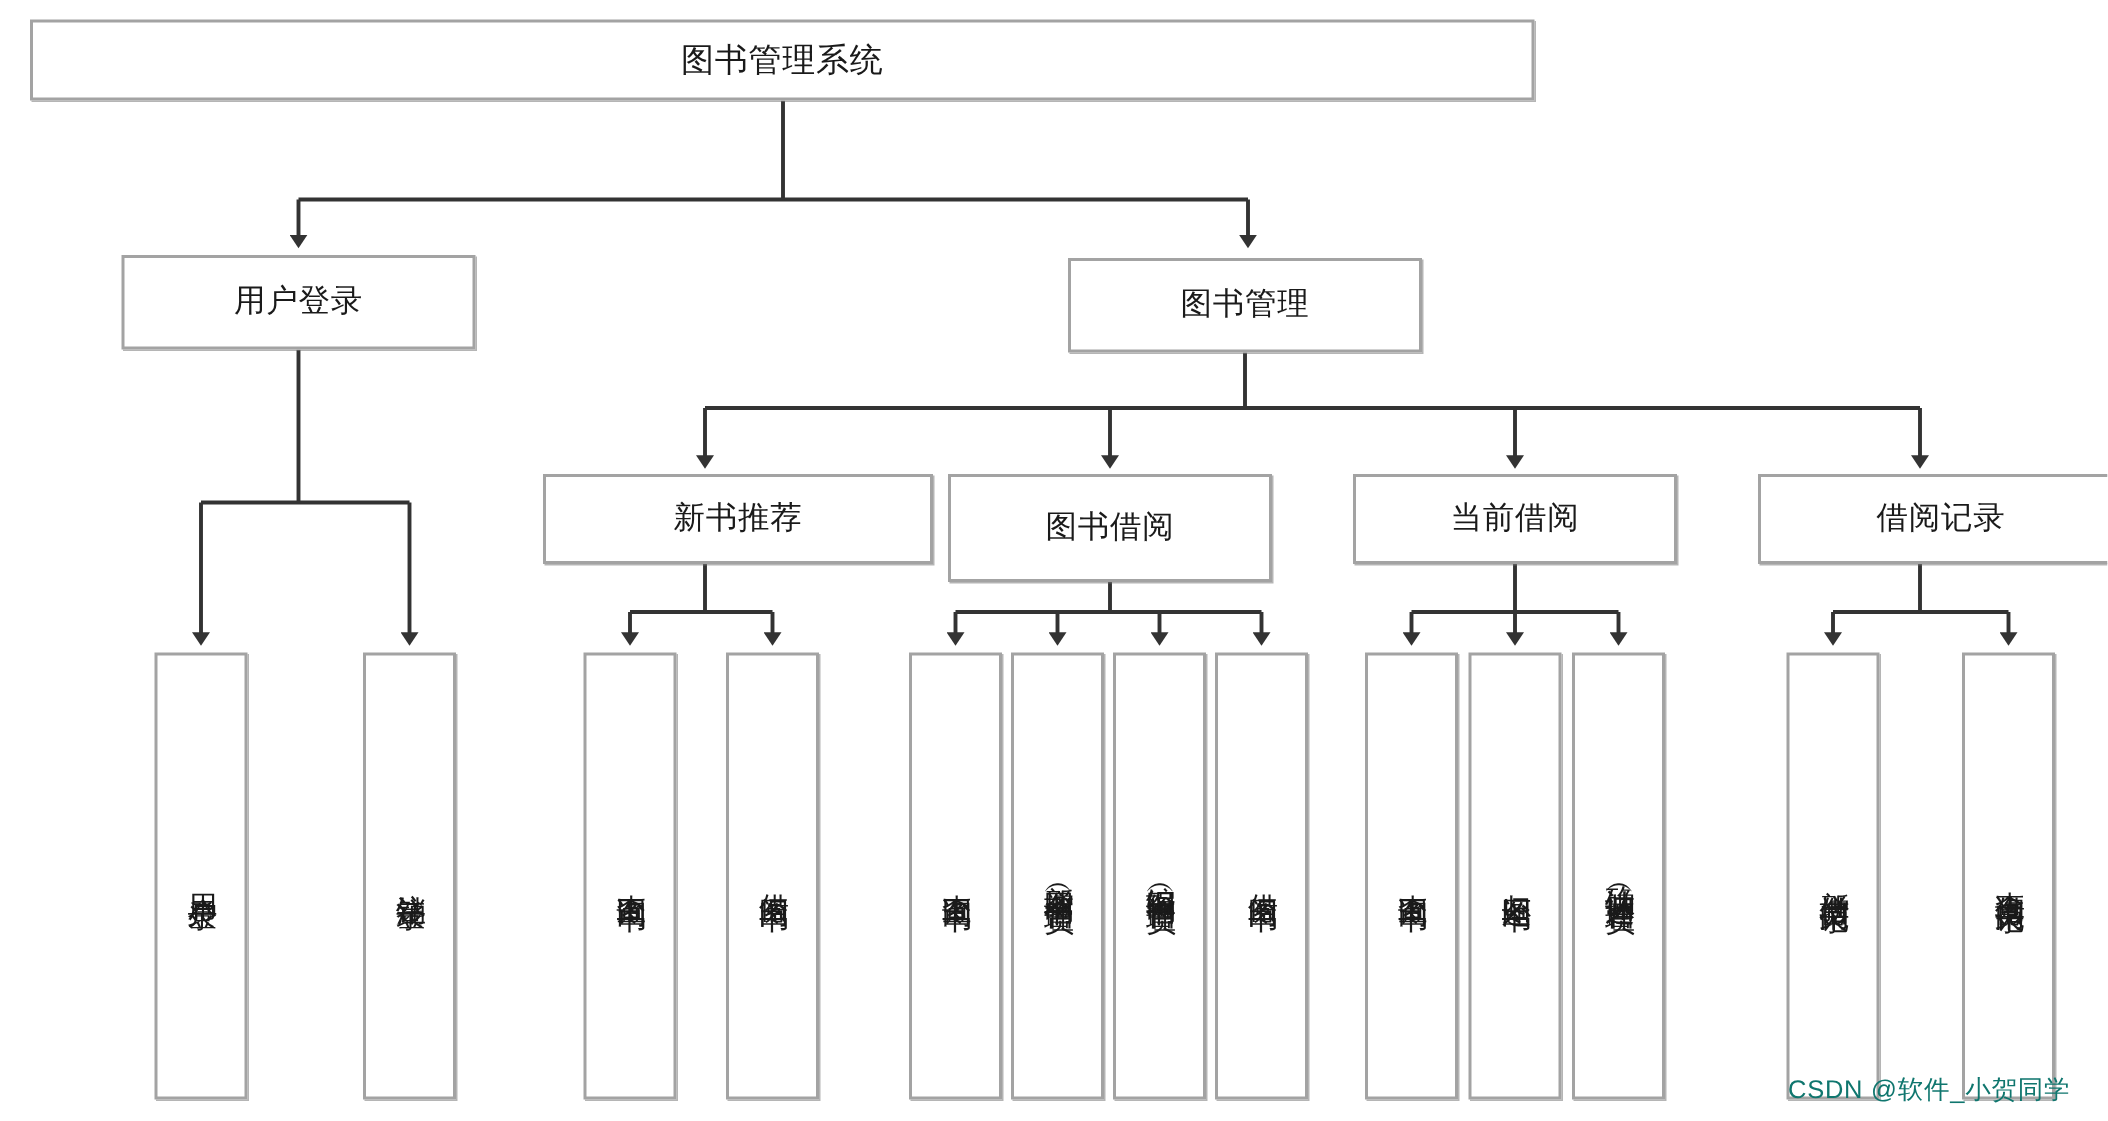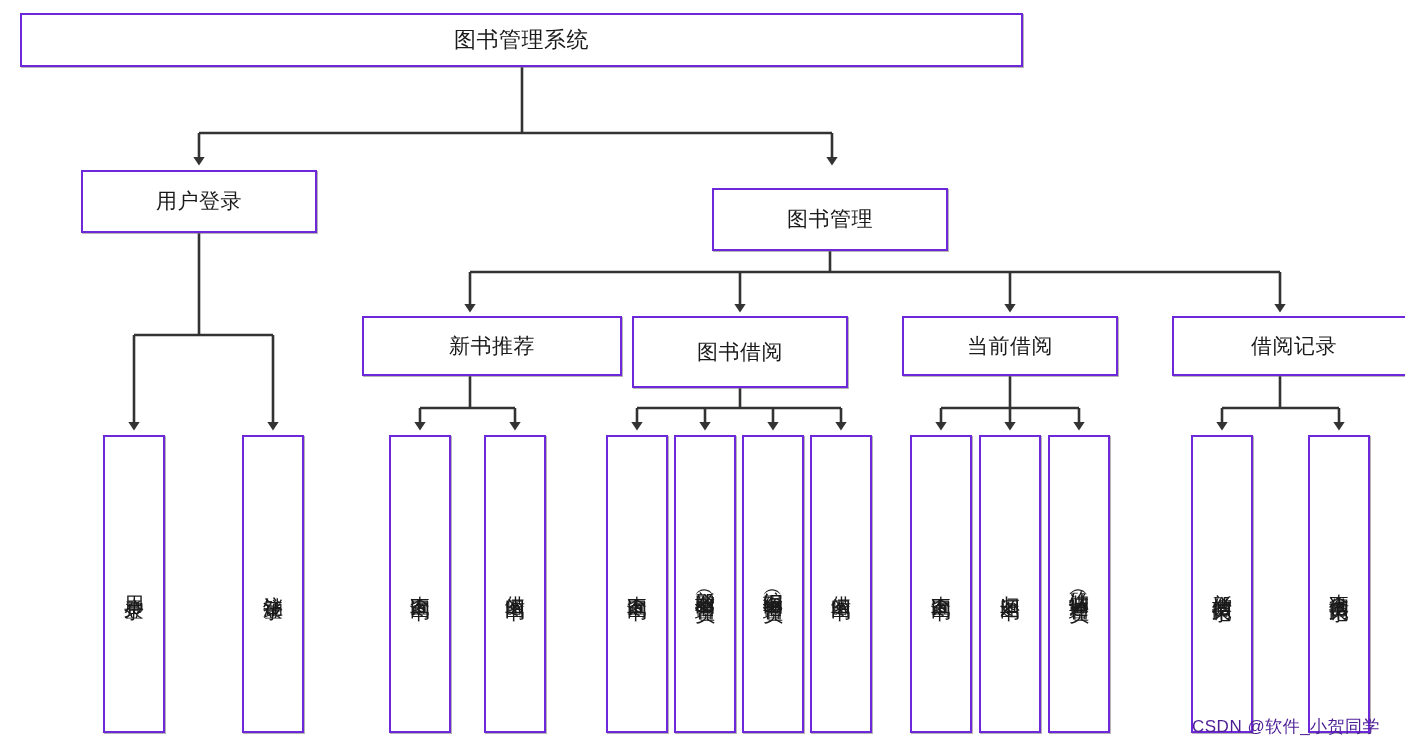--- a/index.html
+++ b/index.html
@@ -23,21 +23,21 @@
     left: 0;
     top: 0;
     width: 1405px;
     height: 747px;
     pointer-events: none;
   }
   .node {
     position: absolute;
     box-sizing: border-box;
     background: #ffffff;
-    border: 2px solid #6d28d9;
+    border: 2px solid #a3a3a3;
     box-shadow: 1px 1px 0 rgba(120,120,120,0.55);
     display: flex;
     align-items: center;
     justify-content: center;
     color: #1a1a1a;
   }
   .node .label {
     display: block;
     text-align: center;
     line-height: 1.18;
@@ -60,21 +60,21 @@
     writing-mode: vertical-rl;
     text-orientation: upright;
     font-size: 20px;
     line-height: 1.45;
     letter-spacing: 2px;
     max-height: 268px;
   }
   .watermark {
     position: absolute;
     font-size: 17px;
-    color: #4c1d95;
+    color: #0f766e;
     white-space: nowrap;
     letter-spacing: 0.5px;
     font-family: "Liberation Sans", "DejaVu Sans", sans-serif;
   }
 </style>
 </head>
 <body>
 
 <div id="canvas">
 
@@ -129,21 +129,21 @@
   </svg>
 
   <div class="node horiz root" style="left:20px; top:13px; width:1003px; height:54px;">
     <span class="label">图书管理系统</span>
   </div>
 
   <div class="node horiz" style="left:81px; top:170px; width:236px; height:63px;">
     <span class="label">用户登录</span>
   </div>
 
-  <div class="node horiz" style="left:712px; top:188px; width:236px; height:63px;">
+  <div class="node horiz" style="left:712px; top:172px; width:236px; height:63px;">
     <span class="label">图书管理</span>
   </div>
 
   <div class="node horiz" style="left:362px; top:316px; width:260px; height:60px;">
     <span class="label">新书推荐</span>
   </div>
 
   <div class="node horiz" style="left:632px; top:316px; width:216px; height:72px;">
     <span class="label">图书借阅</span>
   </div>

